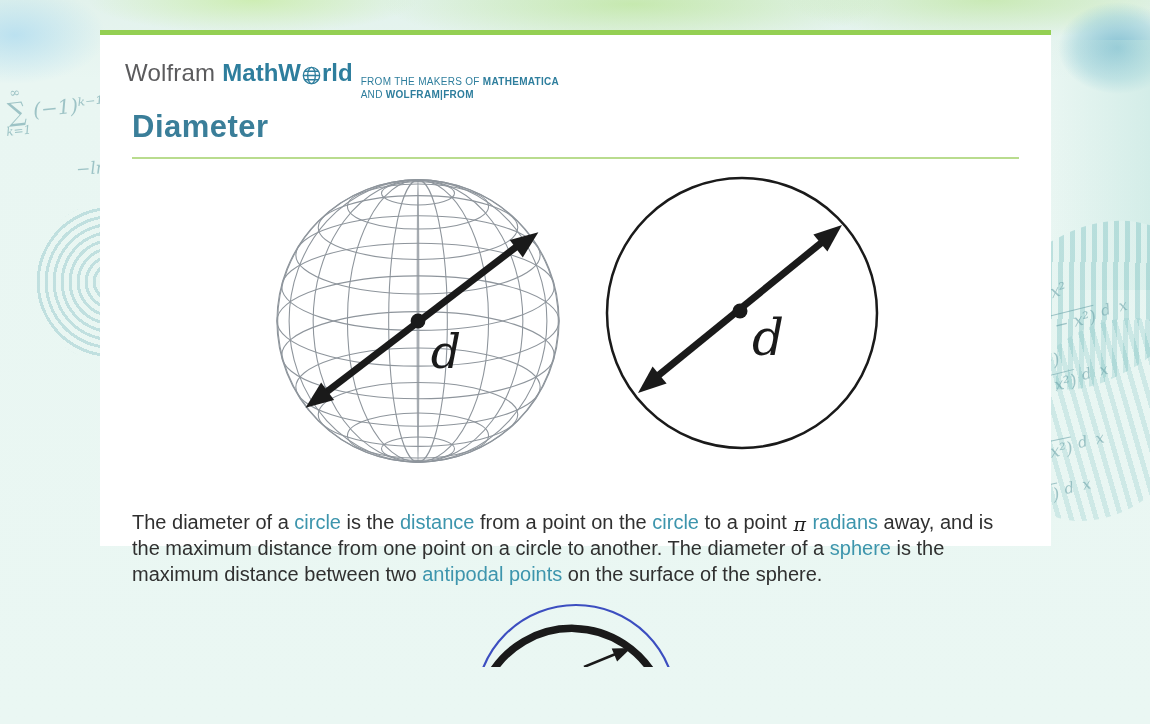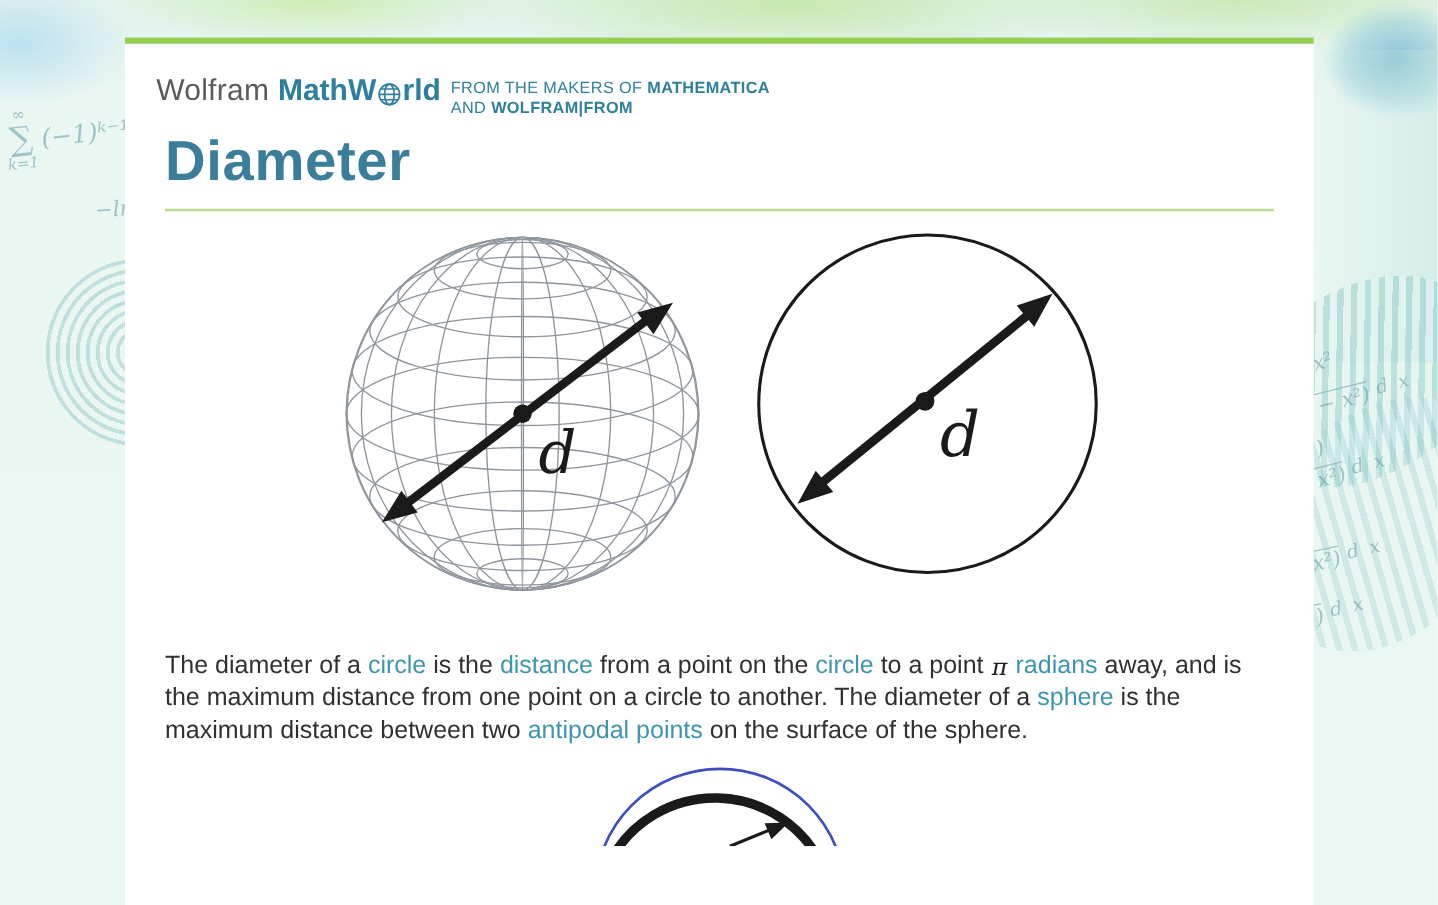--- a/index.html
+++ b/index.html
@@ -38,30 +38,30 @@
   .rfrag { font-size:17px; }
   .rfrag .rad { text-decoration:overline; }
   .rfrag .dx { font-size:15px; margin-left:6px; position:relative; top:-4px; letter-spacing:2px; }
   .rf1 { left:1050px; top:280px; transform:rotate(-18deg); }
   .rf2 { left:1024px; top:310px; transform:rotate(-14deg); }
   .rf3 { left:1046px; top:350px; transform:rotate(-14deg); }
   .rf4 { left:1022px; top:372px; transform:rotate(-14deg); }
   .rf5 { left:1030px; top:438px; transform:rotate(-12deg); }
   .rf6 { left:1036px; top:482px; transform:rotate(-12deg); }
   
-  .card { position:absolute; z-index:1; left:100px; top:30px; width:951px; height:694px;
+  .card { position:absolute; z-index:1; left:100px; top:30px; width:951px; height:516px;
     background:#ffffff; }
   .card-topbar { height:5px; width:100%; }
   .logo-row { margin:24px 0 0 25px; display:flex; align-items:flex-start; cursor:pointer; }
   .logo-wolfram { font-size:24px; color:#5b5b5d; letter-spacing:.2px; }
   .logo-mathworld { font-size:24px; font-weight:bold; margin-left:7px; display:flex; align-items:center;text-align:center; }
   .globe { display:inline-block; margin:0 1px; position:relative; top:2px; }
-  .logo-tagline { margin-left:8px; margin-top:3px; font-size:13px; line-height:1.25; letter-spacing:.3px; }
+  .logo-tagline { margin-left:8px; margin-top:17px; font-size:10px; line-height:1.25; letter-spacing:.3px; }
   .logo-tagline b { font-weight:bold; }
-  .page-title { margin:8px 0 0 32px; font-size:45px; font-weight:600; letter-spacing:.5px; }
+  .page-title { margin:8px 0 0 32px; font-size:31px; font-weight:600; letter-spacing:.5px; }
   .title-rule { margin:12px 32px 0 32px; height:2px; border:none; }
   .figure-row { margin-top:14px; display:flex; justify-content:center; align-items:flex-start; gap:36px; }
   .body-text { margin:40px 32px 0 32px; width:888px; font-size:20px; line-height:26px; color:#303030; }
   .tlink { text-decoration:none; cursor:pointer; }
   .pi-math { font-family:"DejaVu Serif", serif; font-style:italic; font-size:19px; color:#1c1c1c;
     position:relative; top:2px; padding:0 1px; }
   .bottom-fig { position:relative; margin-top:14px; height:66px; display:flex; justify-content:center; overflow:hidden; }
   svg { display:block; }
   .fig-d { font-family:"DejaVu Serif", serif; font-style:italic; }
 </style>

